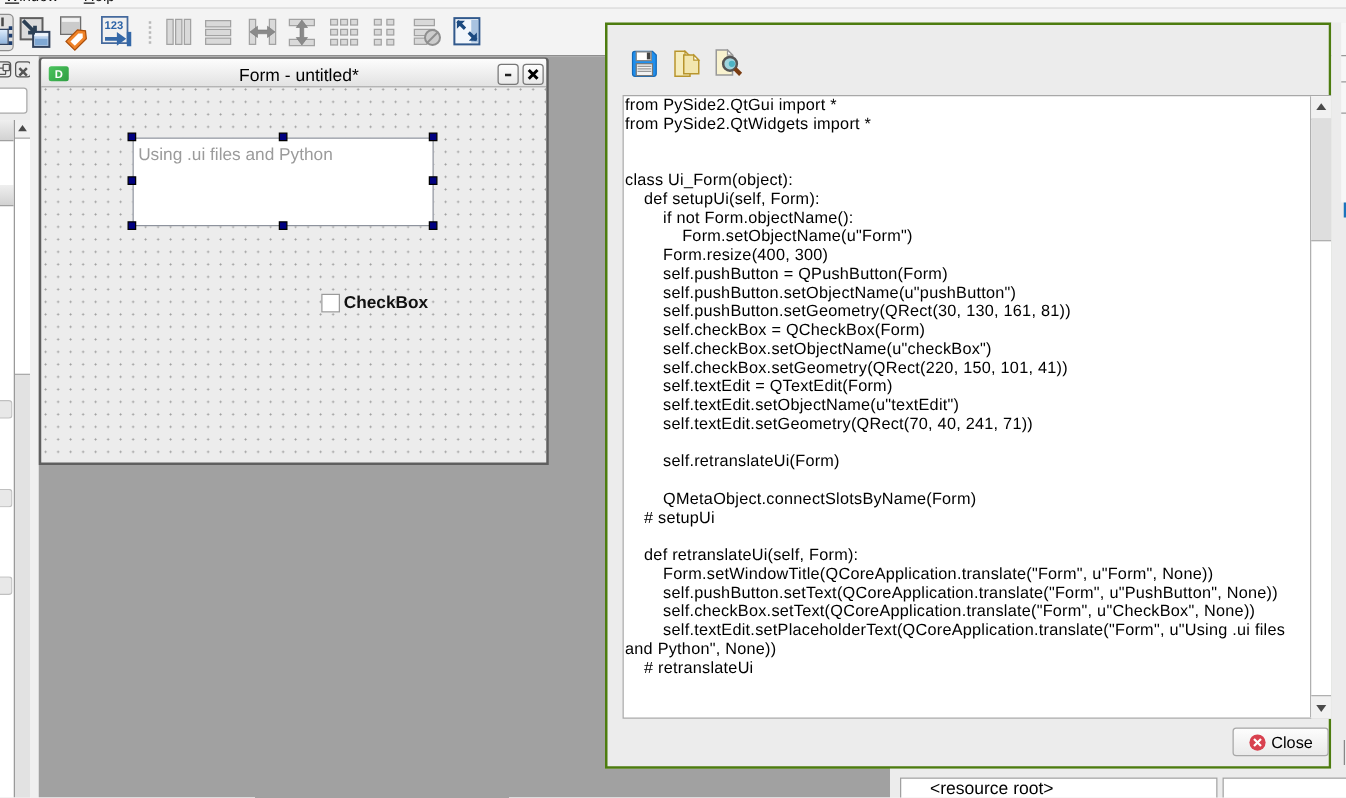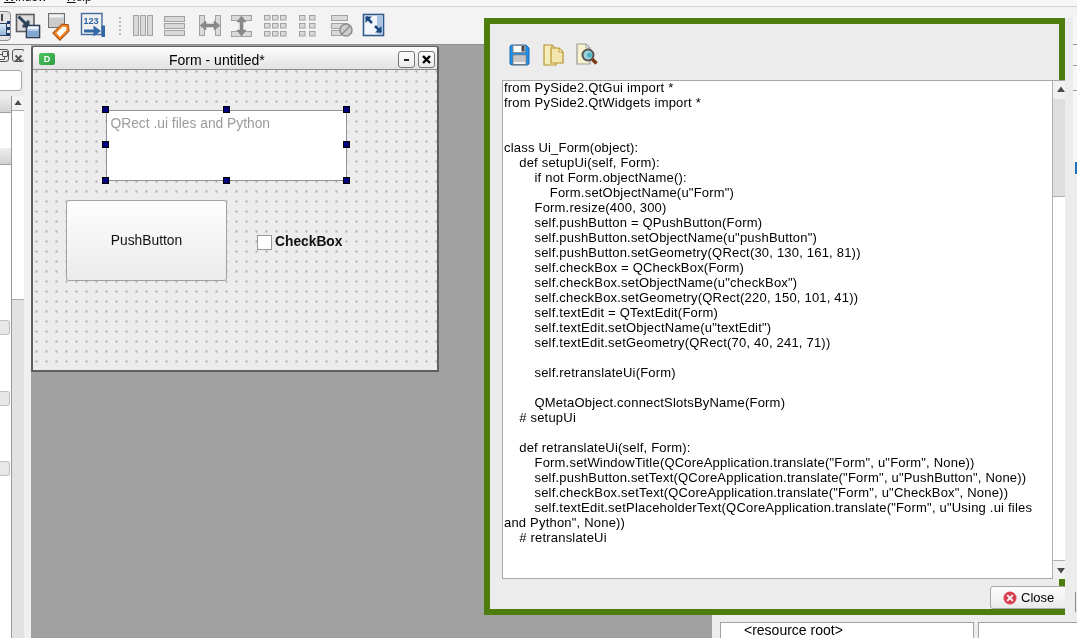--- a/index.html
+++ b/index.html
@@ -168,60 +168,59 @@
 </div>
 
 <div class="abs" style="left:24px;top:45px;width:7px;height:593px;background:#f0f0f0;"></div>
 
 <div class="abs" style="left:31px;top:45px;width:681px;height:593px;background:#a1a1a1;"></div>
 
 <div class="abs" style="left:31px;top:46px;width:408px;height:326px;border-style:solid;border-color:#5f5f5f;border-width:1px 2px 2px 2px;border-radius:3px 3px 0 0;background:#ececec;box-sizing:border-box;">
 
   <div class="abs" style="left:0;top:0;width:404px;height:22px;background:linear-gradient(#fdfdfd,#e2e2e2);border-bottom:1px solid #8c8c8c;border-radius:2px 2px 0 0;">
     <div class="abs" style="left:6px;top:6px;width:16px;height:12px;background:linear-gradient(135deg,#4cc45e,#2f9e42);border-radius:2px;text-align:center;color:#fff;font-size:9px;font-weight:bold;line-height:12px;">D</div>
-    <div class="abs" style="left:136px;top:5px;width:118px;font-size:14px;color:#000;text-align:left;">Form - untitled*</div>
+    <div class="abs" style="left:136px;top:5px;width:118px;font-size:14px;color:#000;text-align:right;">Form - untitled*</div>
     <div class="abs" style="left:365px;top:4px;width:15px;height:15px;border:1px solid #777;border-radius:3px;background:linear-gradient(#fdfdfd,#e9e9e9);">
       <div class="abs" style="left:5px;top:7px;width:5px;height:2px;background:#222;"></div>
     </div>
     <div class="abs" style="left:385px;top:4px;width:15px;height:15px;border:1px solid #777;border-radius:3px;background:linear-gradient(#fdfdfd,#e9e9e9);">
       <svg width="15" height="15">
           <path d="M4 4 L11 11 M11 4 L4 11" stroke="#000" stroke-width="2.4"></path>
         </svg>
     </div>
   </div>
 
   <div class="abs" style="left:0;top:23px;width:404px;height:300px;
        background-image:radial-gradient(circle,#999999 0.6px,rgba(0,0,0,0) 1.05px);
        background-size:10px 10px;background-position:-1.5px -3.5px;">
 
     <div class="abs" style="left:73px;top:40px;width:241px;height:71px;background:#fff;border:1px solid #8e939d;box-sizing:border-box;">
-      <div class="abs" style="left:3.5px;top:4.5px;font-size:13.8px;color:#9b9b9b;">QRect .ui files and Python</div>
+      <div class="abs" style="left:3.5px;top:4.5px;font-size:13.8px;color:#9b9b9b;">Using .ui files and Python</div>
     </div>
 
     <svg class="abs" style="left:66px;top:33px;" width="260" height="90">
       <g fill="#000080" stroke="#000" stroke-width="1">
         <rect x="3.5" y="3.5" width="6" height="6"></rect>
         <rect x="124.5" y="3.5" width="6" height="6"></rect>
         <rect x="244.5" y="3.5" width="6" height="6"></rect>
         <rect x="3.5" y="38.5" width="6" height="6"></rect>
         <rect x="244.5" y="38.5" width="6" height="6"></rect>
         <rect x="3.5" y="74.5" width="6" height="6"></rect>
         <rect x="124.5" y="74.5" width="6" height="6"></rect>
         <rect x="244.5" y="74.5" width="6" height="6"></rect>
       </g>
     </svg>
 
-    <div class="abs" style="left:33px;top:130px;width:161px;height:81px;background:linear-gradient(#fefefe,#ebebeb);border:1px solid #a2a2a2;border-radius:3px;box-sizing:border-box;text-align:center;line-height:79px;font-size:13.8px;color:#111;">PushButton</div>
 
     <div class="abs" style="left:224px;top:165px;width:13px;height:13px;background:#fff;border:1px solid #9a9a9a;"></div>
     <div class="abs" style="left:242px;top:163.5px;font-size:13.8px;color:#111;font-weight:bold;">CheckBox</div>
   </div>
 </div>
 
-<div class="abs" style="left:484px;top:18px;width:581px;height:597px;background:#ececec;border:6px solid #4d7c0f;box-sizing:border-box;">
+<div class="abs" style="left:484px;top:18px;width:581px;height:597px;background:#ececec;border:2px solid #4d7c0f;box-sizing:border-box;">
 
   <svg class="abs" style="left:19px;top:19px;" width="110" height="24">
 
     <g transform="translate(0,1)">
       <path d="M1 3 Q1 1 3 1 L17 1 L20 4 L20 19 Q20 21 18 21 L3 21 Q1 21 1 19 Z" fill="#1f8fee" stroke="#156ab8"></path>
       <rect x="4" y="1.5" width="12" height="7" fill="#ffffff" stroke="#888"></rect>
       <rect x="12.5" y="2" width="2.8" height="5.5" fill="#444"></rect>
       <rect x="4" y="11" width="13" height="9.5" fill="#f2f2f2" stroke="#777"></rect>
       <line x1="5" y1="13" x2="16" y2="13" stroke="#999"></line>
       <line x1="5" y1="15" x2="16" y2="15" stroke="#999"></line>

